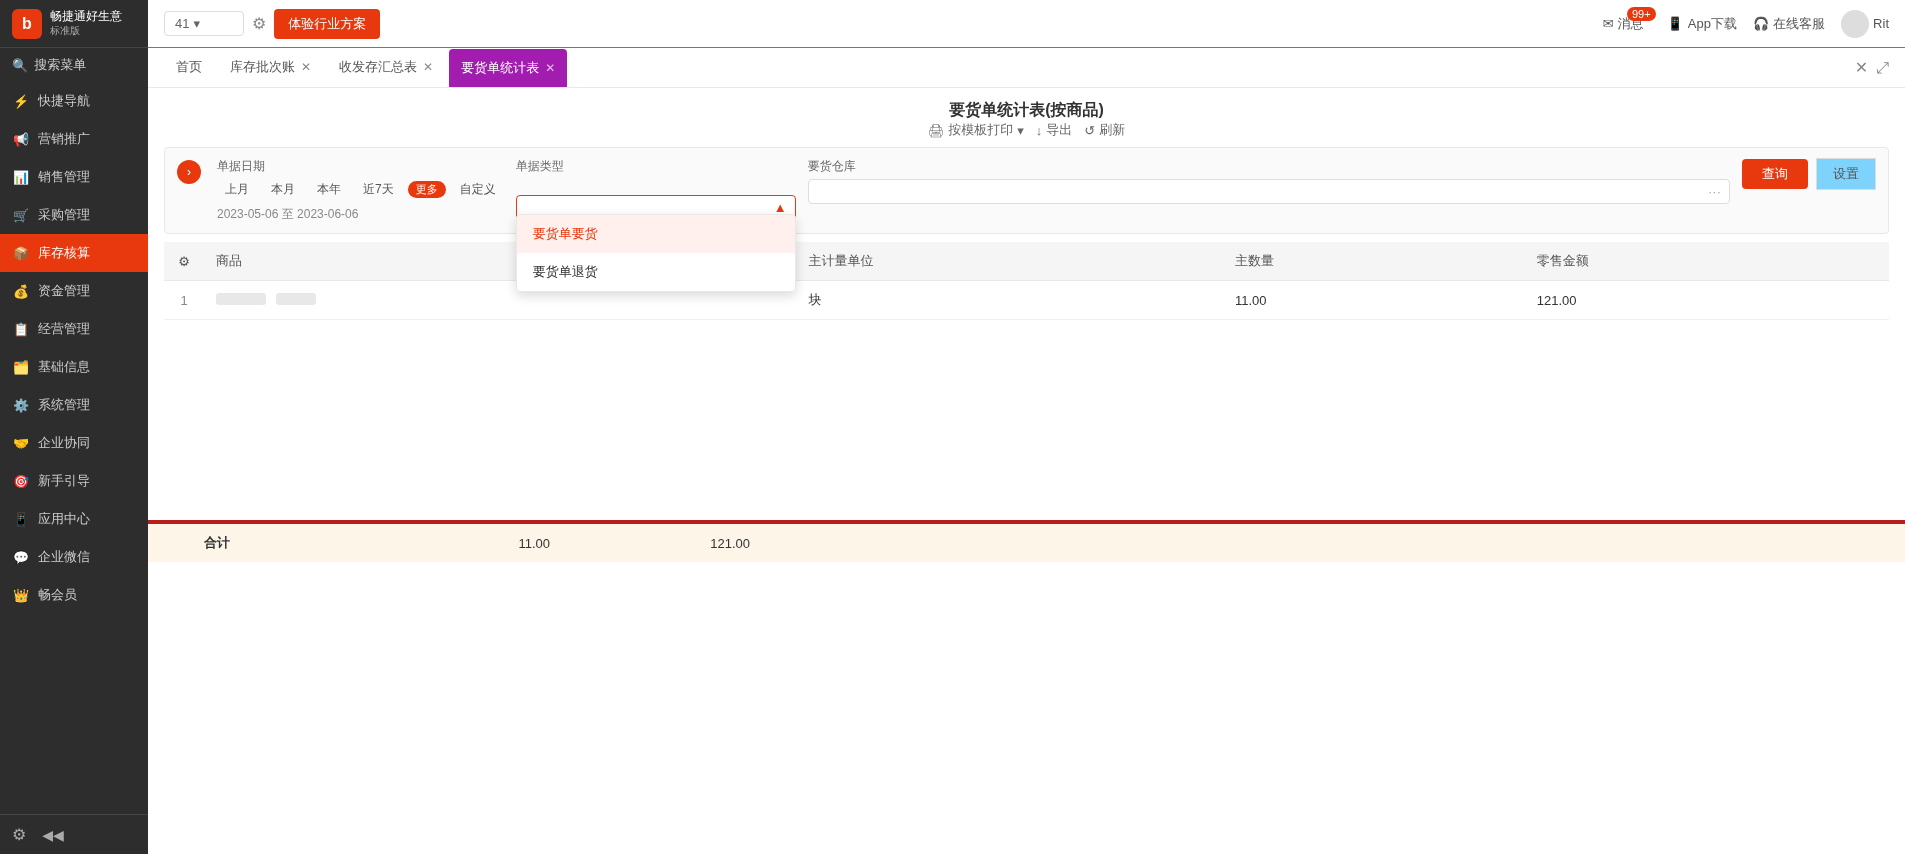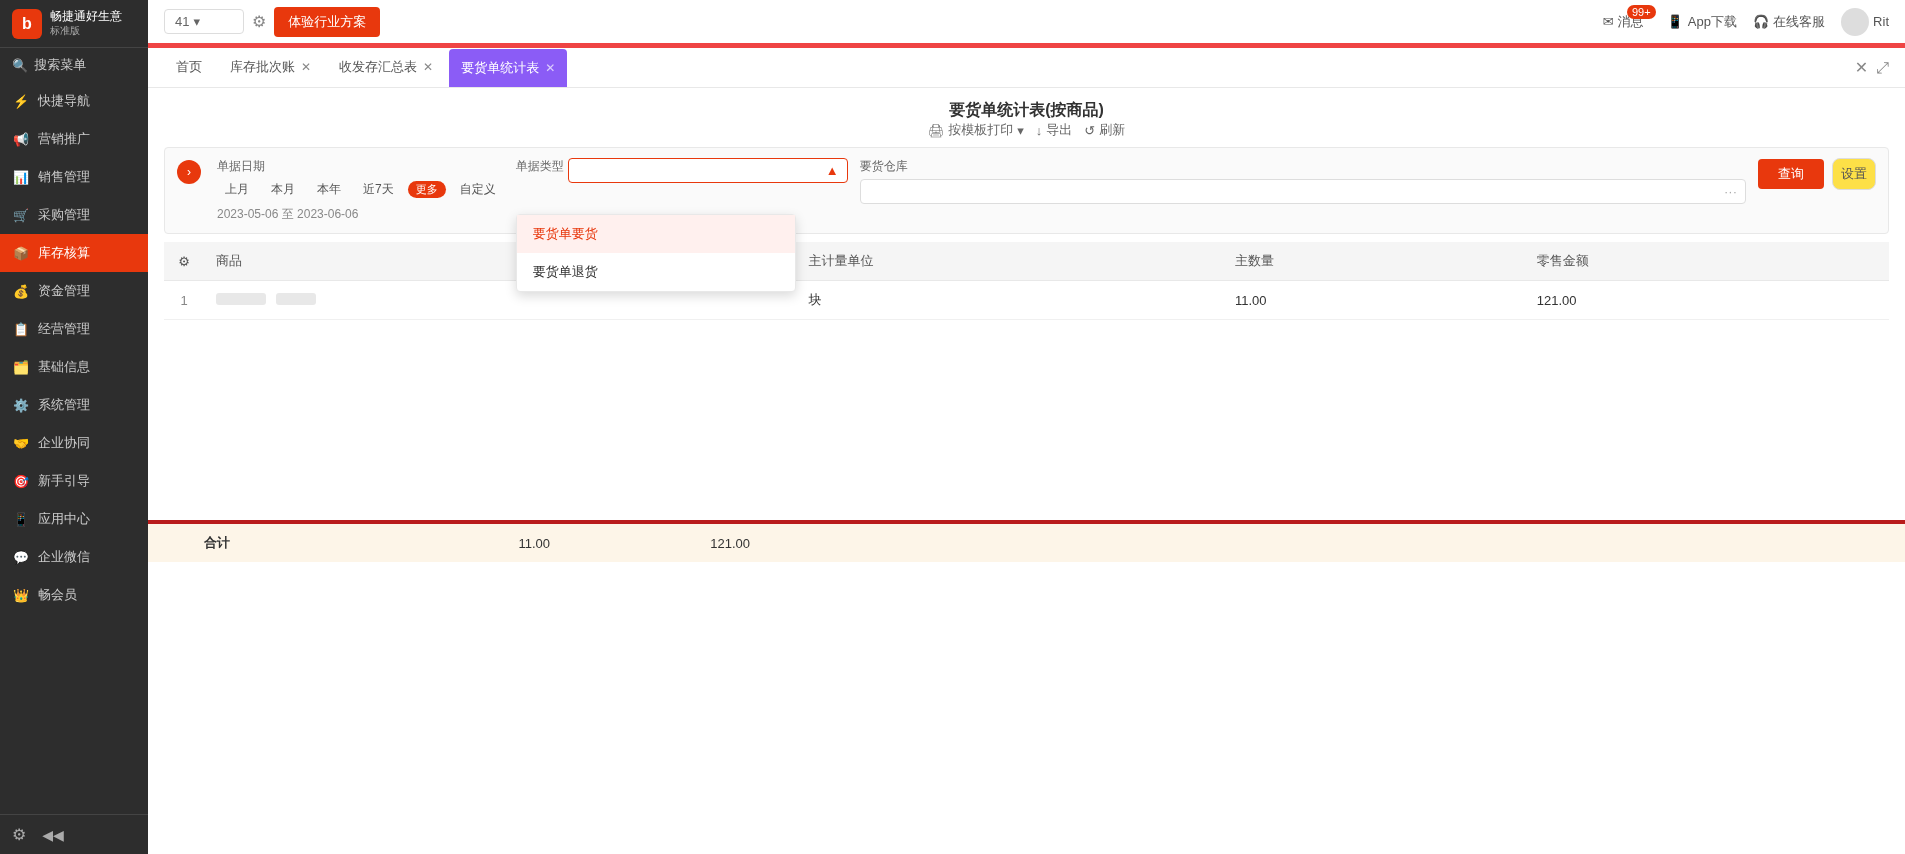--- a/index.html
+++ b/index.html
@@ -90,21 +90,21 @@
     }
 
     
     .topbar {
       background: #fff;
       height: 48px;
       display: flex;
       align-items: center;
       padding: 0 16px;
       gap: 12px;
-      border-bottom: 5px solid #ef4444;
+      border-bottom: 1px solid #ef4444;
       flex-shrink: 0;
     }
     .topbar-left {
       display: flex;
       align-items: center;
       gap: 8px;
       flex: 1;
     }
     .topbar-dropdown {
       display: flex;
@@ -182,21 +182,21 @@
       padding: 0 12px;
       height: 38px;
       cursor: pointer;
       color: #555;
       font-size: 13px;
       gap: 6px;
       border-bottom: 2px solid transparent;
     }
     .tab-item.active {
       color: #fff;
-      background: #8b5cf6;
+      background: #a21caf;
       border-radius: 4px 4px 0 0;
       border-bottom: none;
     }
     .tab-close {
       font-size: 12px;
       color: inherit;
       opacity: 0.7;
       cursor: pointer;
     }
     .tab-bar-right {
@@ -319,22 +319,22 @@
       font-size: 11px;
     }
     .date-shortcut.custom { color: #555; }
     .date-range-text {
       font-size: 12px;
       color: #888;
       margin-top: 2px;
     }
     .filter-type-group {
       display: flex;
-      flex-direction: row;
-      gap: 4px;
+      flex-direction: column;
+      gap: 20px;
       min-width: 260px;
       position: relative;
     }
     .filter-type-input {
       border: 1px solid #e8380d;
       border-radius: 4px;
       padding: 4px 8px;
       font-size: 13px;
       display: flex;
       align-items: center;
@@ -373,25 +373,25 @@
     .btn-query {
       background: #e8380d;
       color: white;
       border: none;
       border-radius: 4px;
       padding: 6px 20px;
       font-size: 13px;
       cursor: pointer;
     }
     .btn-setting {
-      background: #fde047;
+      background: #7dd3fc;
       color: #555;
       border: 1px solid #ddd;
-      border-radius: 8px;
-      padding: 6px 8px;
+      border-radius: 0;
+      padding: 6px 16px;
       font-size: 13px;
       cursor: pointer;
     }
 
     
     .dropdown-menu {
       position: absolute;
       top: calc(100% + 4px);
       left: 0;
       background: #fff;

